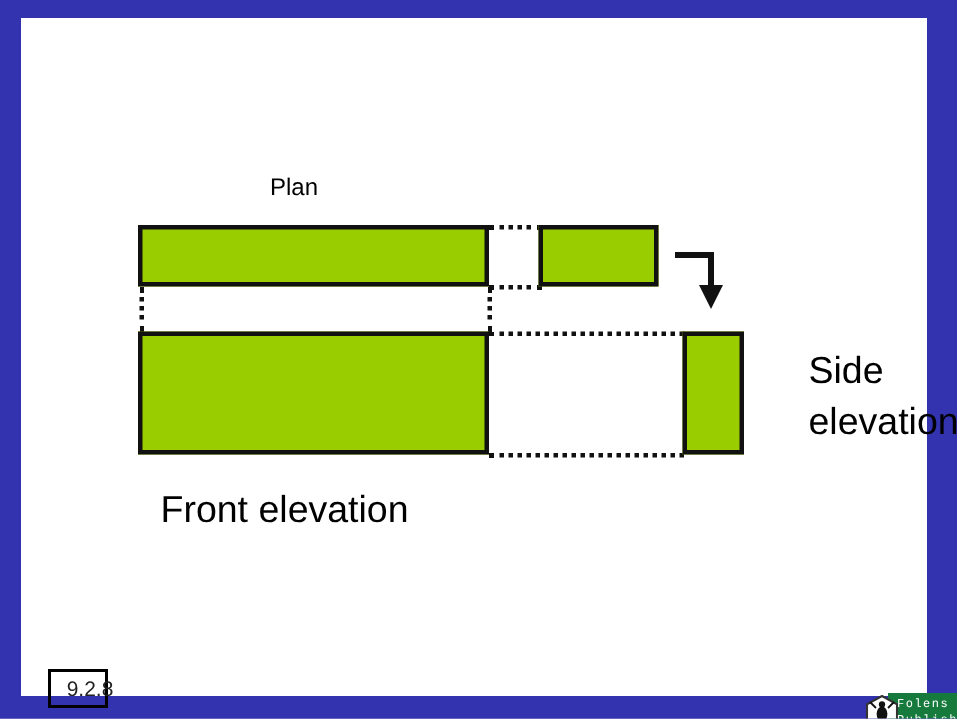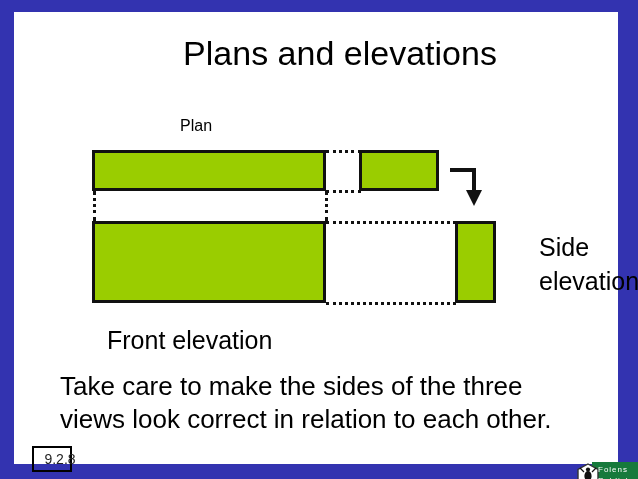--- a/index.html
+++ b/index.html
@@ -135,40 +135,39 @@
     width: 58px;
     height: 26px;
     background: #167a3c;
   }
   .logo-line {
     position: absolute;
     left: 22px;
     color: #ffffff;
     font-size: 8px;
     letter-spacing: 1px;
-    font-family: Liberation Sans, sans-serif;
+    font-family: Liberation Mono, monospace;
     white-space: pre;
   }
   #logo-line1 { top: 3px; }
   #logo-line2 { top: 14px; }
   #logo-mark {
     position: absolute;
     left: 0px;
     top: 1px;
     width: 24px;
     height: 24px;
   }
 </style>
 </head>
 <body>
 
 <div id="slide">
   <div id="canvas">
 
-    <div class="txt" id="title">Plans and elevations</div>
 
     <div class="txt" id="plan-label">Plan</div>
 
     <div class="guide-h" id="g-top-gap"></div>
     <div class="guide-h" id="g-mid-gap"></div>
     <div class="guide-h" id="g-elev-top"></div>
     <div class="guide-h" id="g-elev-bot"></div>
     <div class="guide-v" id="g-left-drop"></div>
     <div class="guide-v" id="g-right-drop"></div>
 
@@ -179,21 +178,20 @@
 
     <svg id="arrow" viewBox="0 0 36 46">
       <path d="M 2 8 L 26 8 L 26 30" fill="none" stroke="#111111" stroke-width="4"></path>
       <path d="M 26 44 L 18 28 L 34 28 Z" fill="#111111"></path>
     </svg>
 
     <div class="txt" id="side-label">Side<br>elevation</div>
 
     <div class="txt" id="front-label">Front elevation</div>
 
-    <div class="txt" id="body-text">Take care to make the sides of the three views look correct in relation to each other.</div>
 
     <div id="badge">
       <div id="badge-text">9.2.8</div>
     </div>
 
     <div id="logo">
       <div id="logo-bar"></div>
       <svg id="logo-mark" viewBox="0 0 24 24">
         <polygon points="12,1 22,6.5 22,17.5 12,23 2,17.5 2,6.5" fill="#ffffff" stroke="#333333" stroke-width="1.4"></polygon>
         <ellipse cx="12" cy="13" rx="3.6" ry="5" fill="#111111"></ellipse>

